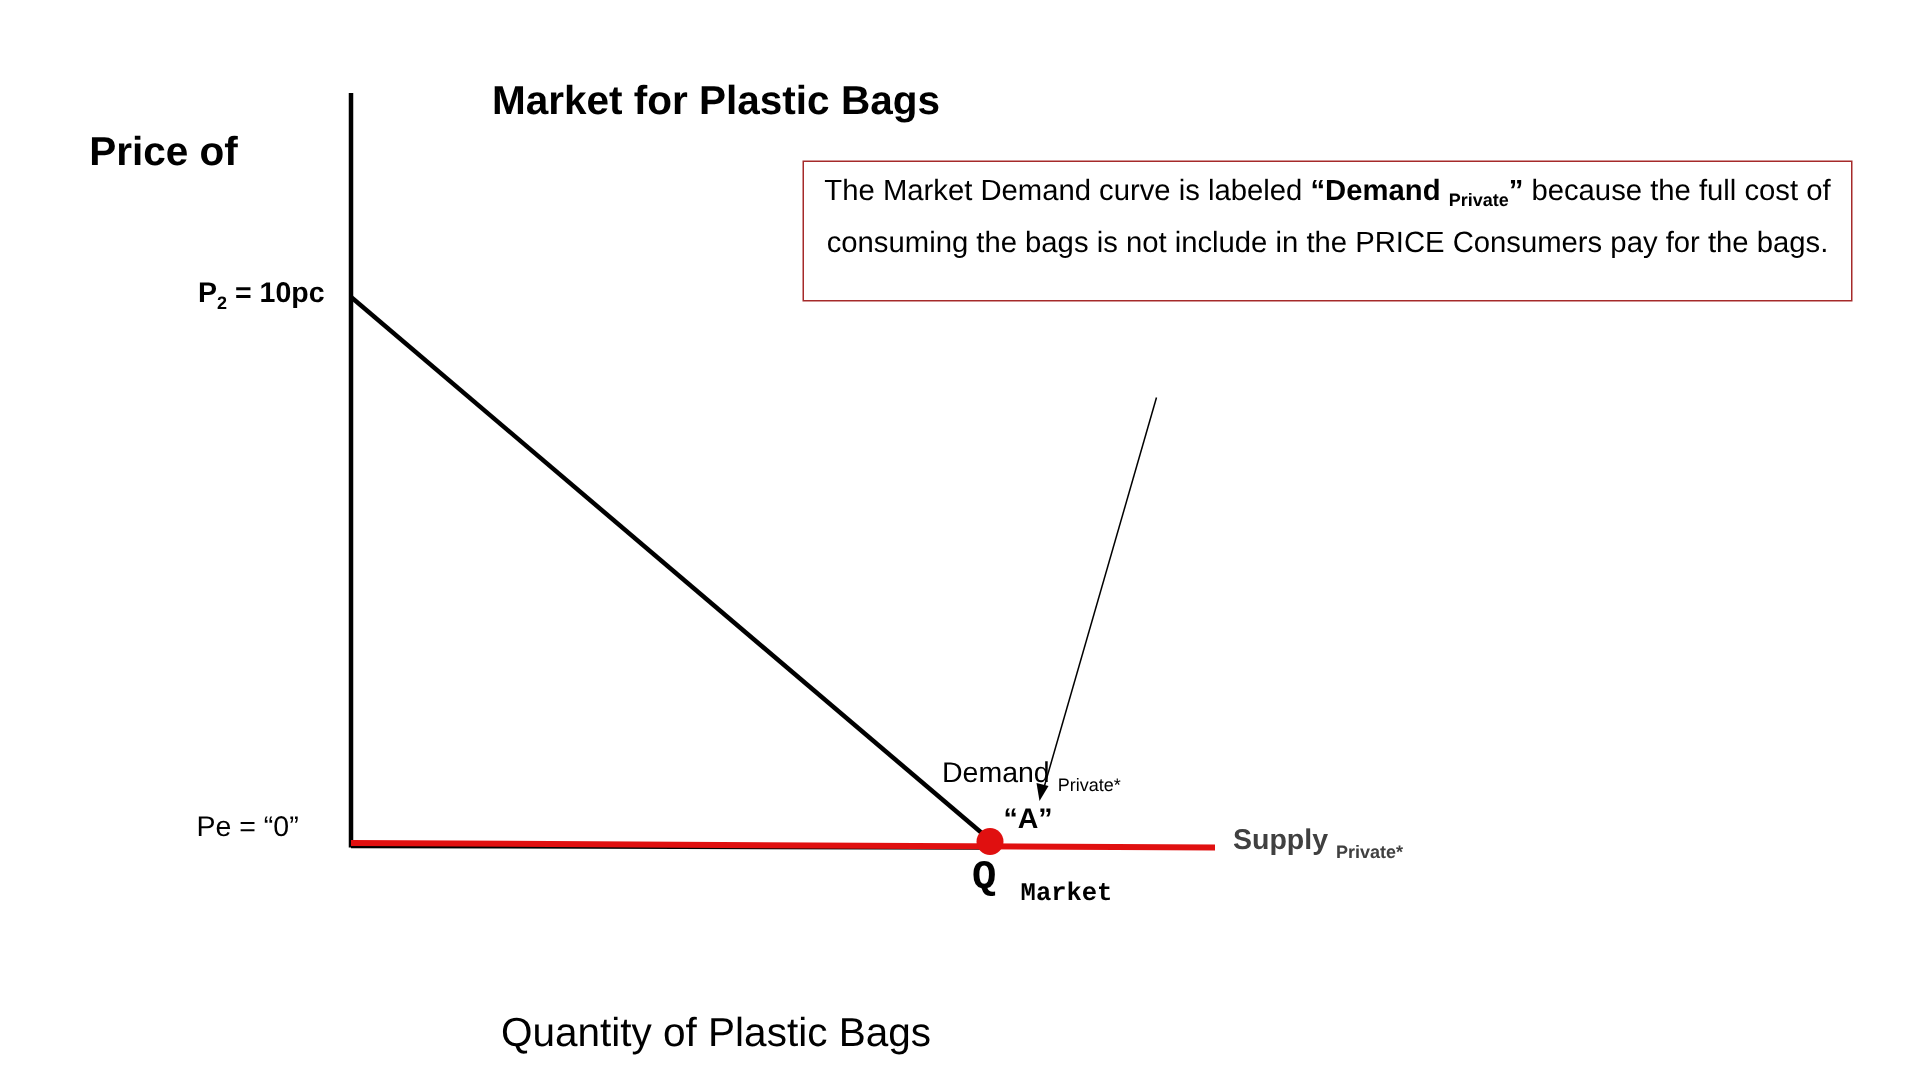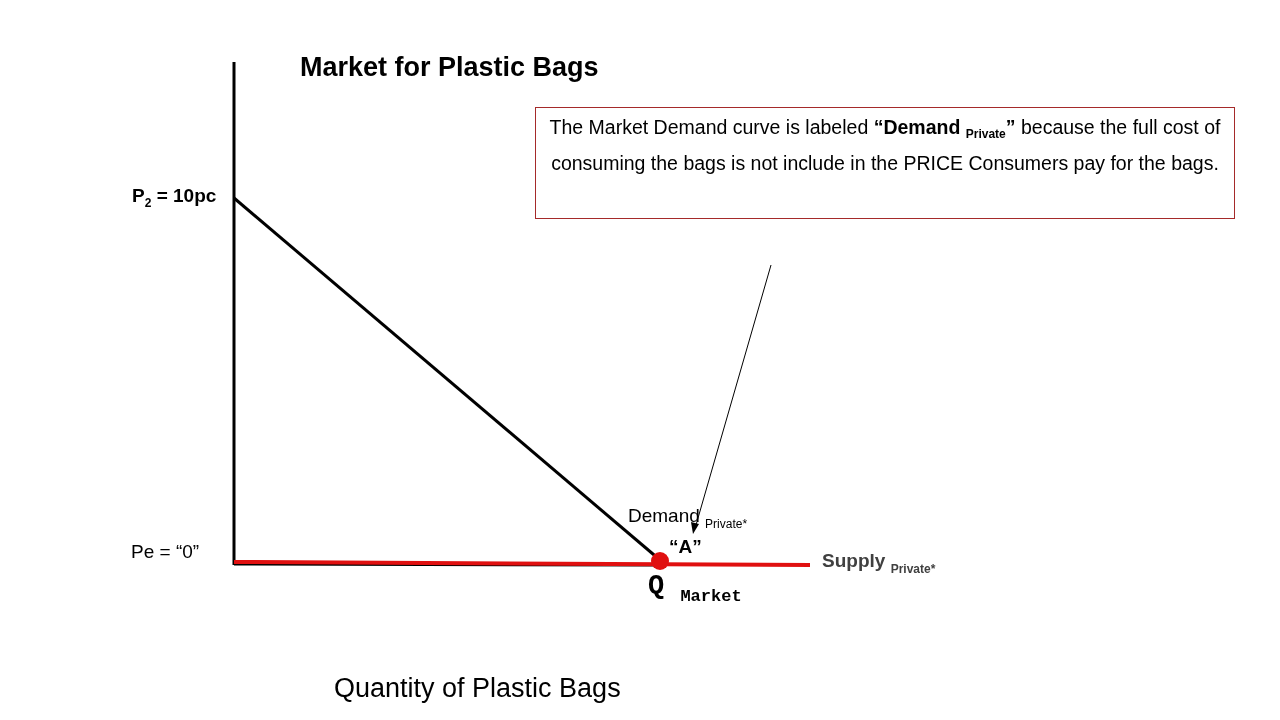--- a/index.html
+++ b/index.html
@@ -1,25 +1,25 @@
 <!DOCTYPE html>
 <html><head>
 <meta charset="utf-8">
 <style>
   html, body { margin:0; padding:0; background:#ffffff; }
   body { width:1280px; height:720px; position:relative; overflow:hidden;
          font-family:"Liberation Sans", sans-serif; color:#000; }
   .abs { position:absolute; }
-  #title { left:300px; top:52px; font-size:27px; font-weight:bold; white-space:nowrap; }
+  #title { left:328px; top:52px; font-size:27px; font-weight:bold; white-space:nowrap; }
   #ylabel { left:20px; top:82px; width:178px; text-align:center; font-size:27px; font-weight:bold; line-height:38px; }
   #xlabel { left:334px; top:673px; font-size:27px; font-weight:normal; white-space:nowrap; }
   #p2 { left:132px; top:185px; font-size:19px; font-weight:bold; white-space:nowrap; }
   #p2 sub { font-size:12px; }
   #pe { left:131px; top:541px; font-size:19px; font-weight:normal; white-space:nowrap; }
-  #note { left:535px; top:107px; width:700px; height:112px; border:1px solid #a52a2a; box-sizing:border-box;
+  #note { left:535px; top:107px; width:700px; height:94px; border:1px solid #a52a2a; box-sizing:border-box;
           text-align:center; font-size:19.5px; line-height:29px; padding-top:5px; }
   #note .sub { font-size:12px; font-weight:bold; vertical-align:-4px; }
   #demand-label { left:628px; top:505px; font-size:19px; font-weight:normal; white-space:nowrap; }
   #demand-label .sub { font-size:12px; vertical-align:-6px; }
   #a-label { left:669px; top:536px; font-size:19px; font-weight:bold; }
   #supply-label { left:822px; top:550px; font-size:19px; font-weight:bold; color:#404040; white-space:nowrap; }
   #supply-label .sub { font-size:12px; vertical-align:-6px; }
   #q-label { left:648px; top:571px; font-size:27px; font-weight:bold; white-space:nowrap;font-family:Liberation Mono, monospace; }
   #q-label .sub { font-size:17px; vertical-align:-8px; }
   svg#chart { position:absolute; left:0; top:0; }
@@ -33,20 +33,21 @@
   <line x1="234" y1="198" x2="660" y2="560" stroke="#000" stroke-width="3"></line>
   <line x1="234" y1="562" x2="810" y2="565" stroke="#e01010" stroke-width="4"></line>
   <circle cx="660" cy="561" r="9" fill="#e01010"></circle>
   <line x1="771" y1="265" x2="696" y2="525" stroke="#000" stroke-width="1"></line>
   <polygon points="693,534 691,522 699,524" fill="#000"></polygon>
 </svg>
 
 <div id="title" class="abs">Market for Plastic Bags</div>
 
 <div id="ylabel" class="abs">
+  <div>Price of</div>
 </div>
 
 <div id="xlabel" class="abs">Quantity of Plastic Bags</div>
 
 <div id="p2" class="abs"><span>P</span><sub>2</sub><span> = 10pc</span></div>
 
 <div id="pe" class="abs">Pe = “0”</div>
 
 <div id="note" class="abs"><span>The Market Demand curve is labeled </span><b>“Demand </b><span class="sub">Private</span><b>”</b><span> because the full cost of consuming the bags is not include in the PRICE Consumers pay for the bags.</span></div>
 

